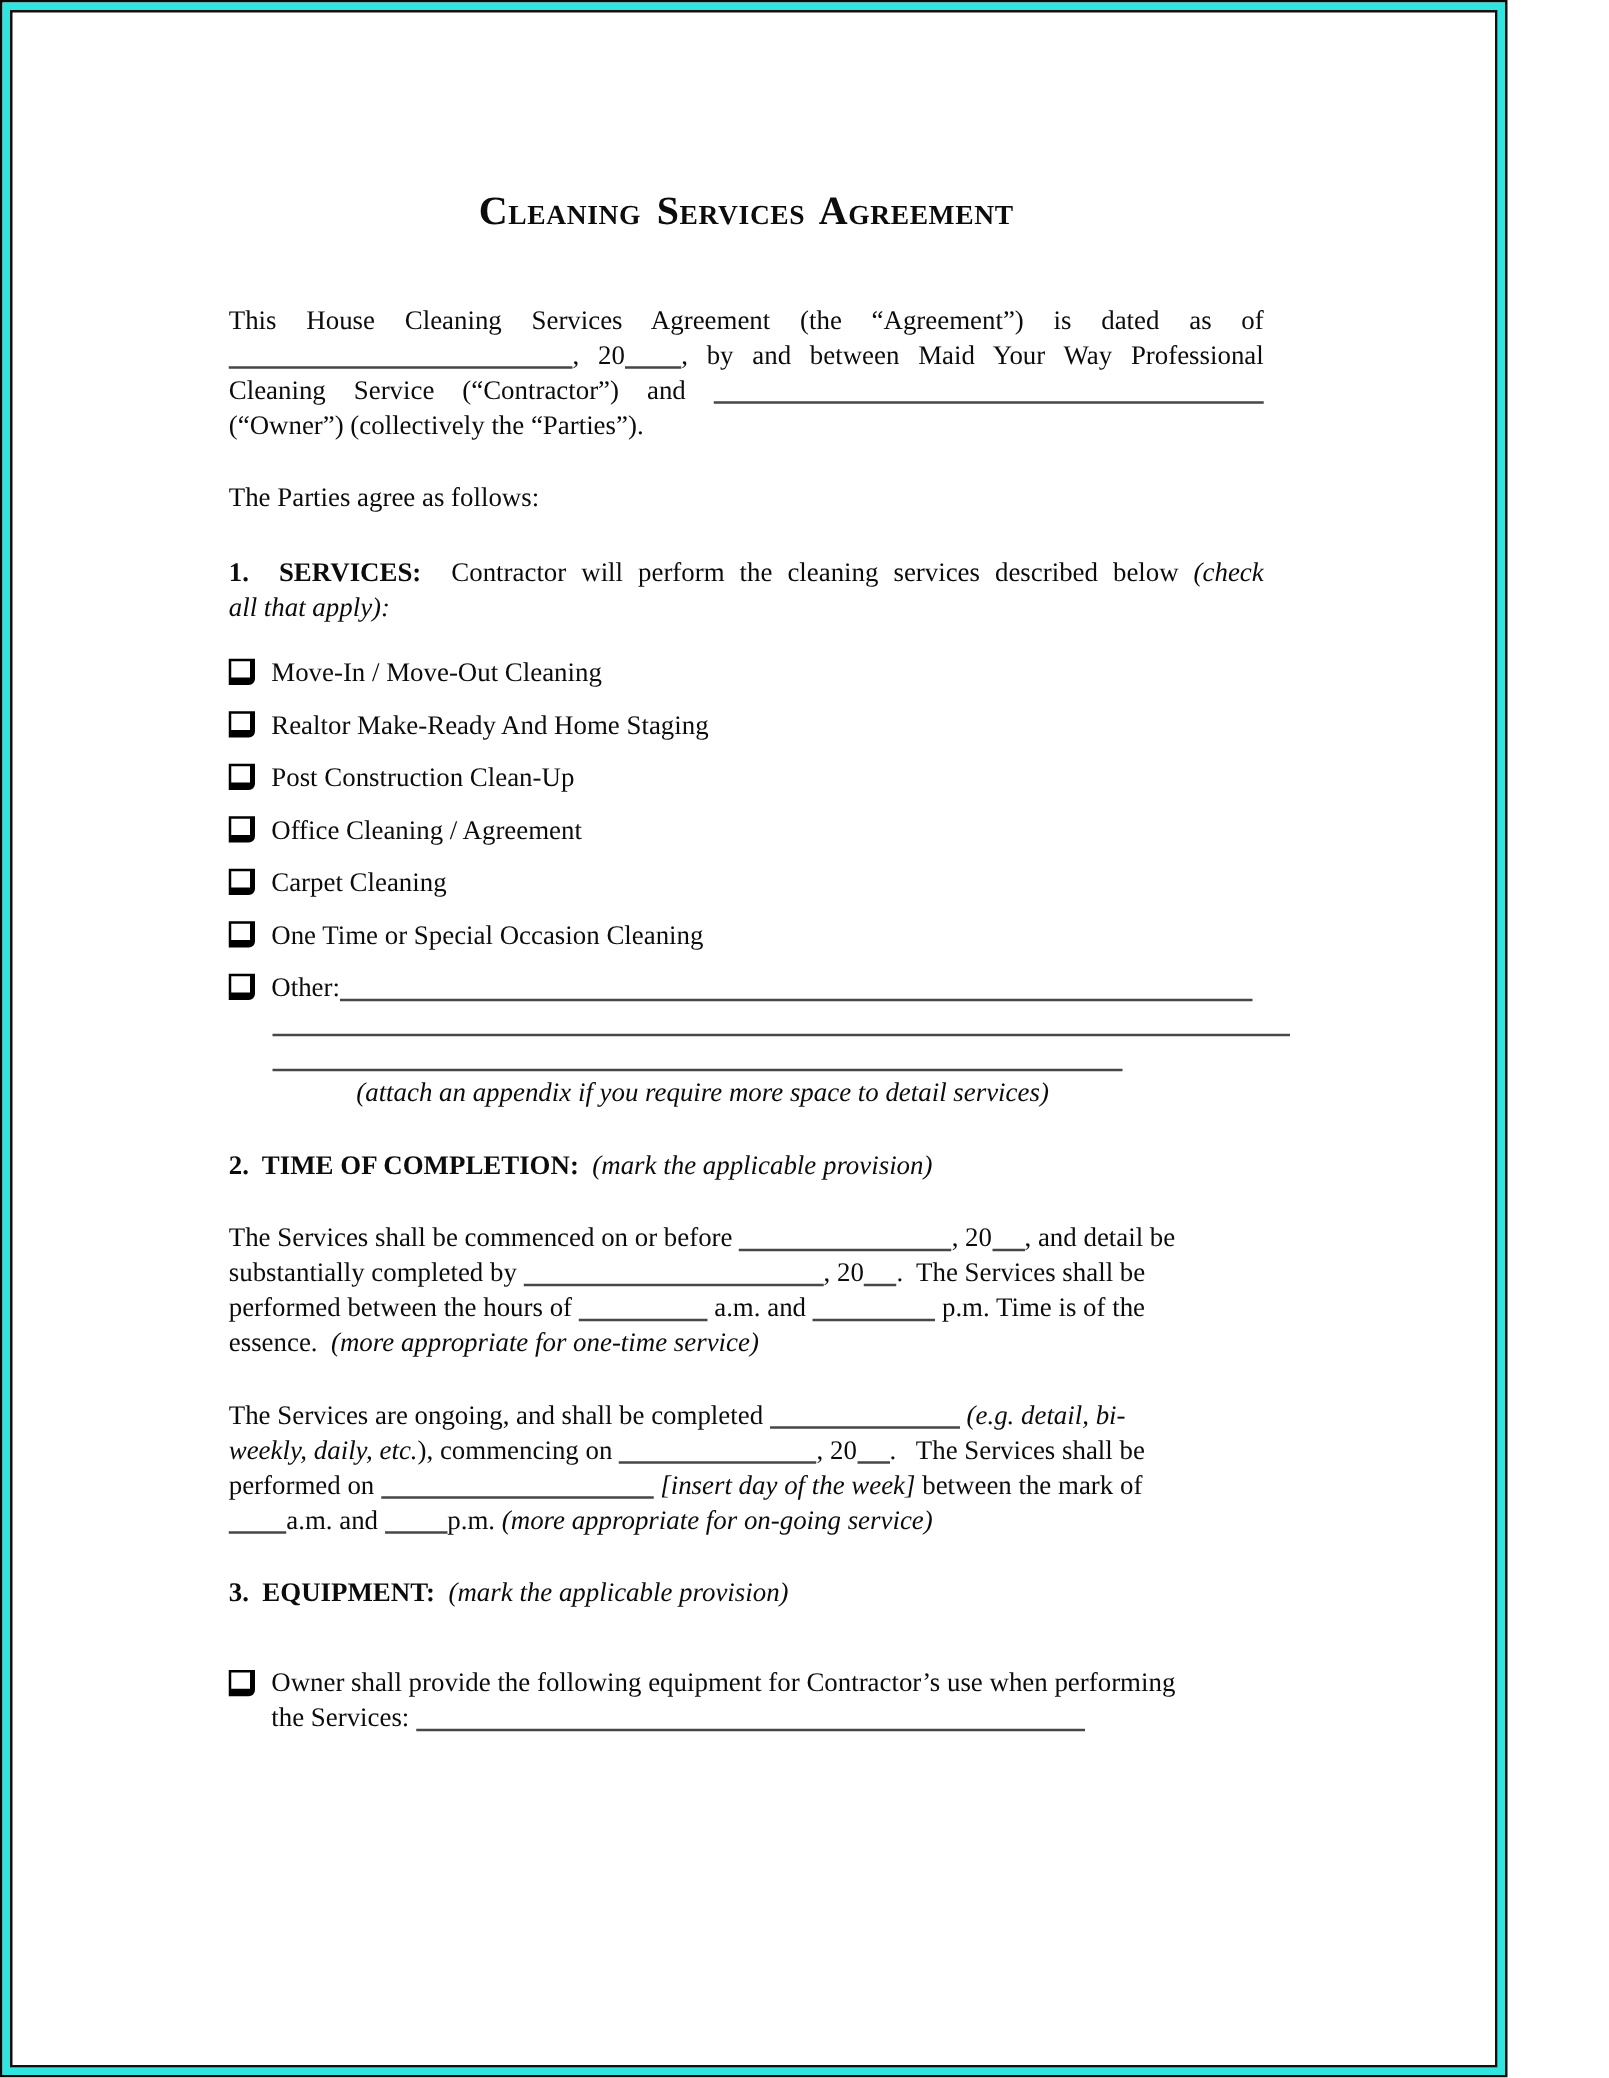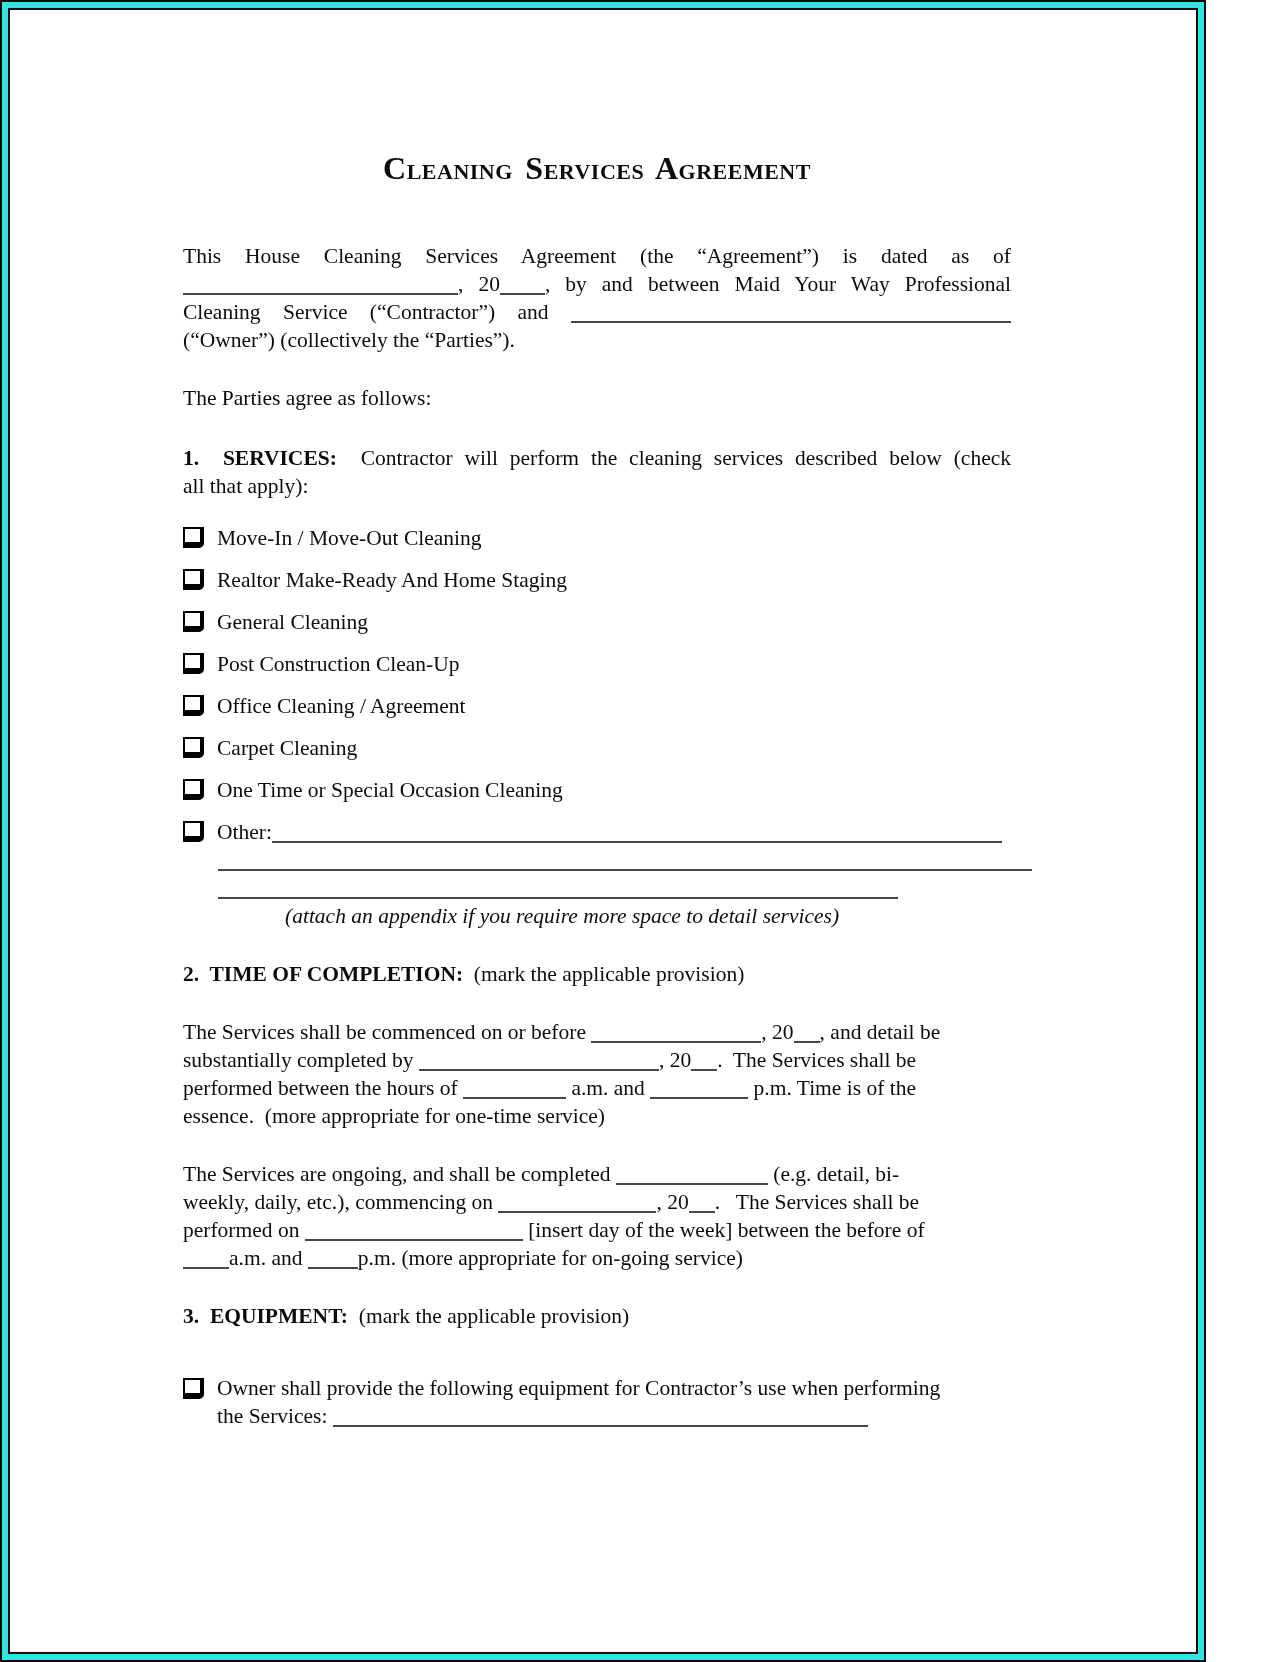--- a/index.html
+++ b/index.html
@@ -15,21 +15,21 @@
   .title {
     margin:0 0 54px 0; text-align:center;
     font-weight:700; font-variant:small-caps;
     font-size:32px; line-height:40px; letter-spacing:0.5px; word-spacing:4px;
   }
   .para { margin:0 0 30px 0; }
   .line { min-height:28px; }
   .jline { text-align:justify; text-align-last:justify; }
   .parties { margin:0 0 32px 0; }
   .bold { font-weight:700; }
-  .italic { }
+  .italic { font-style:italic; }
   .blank {
     display:inline-block; height:14px; vertical-align:-4px;
     border-bottom:2px solid #474747;
   }
   .list { margin-top:24px; }
   .cbrow { margin-top:14px; }
   .cb {
     display:inline-block; width:15px; height:13px;
     border:2px solid #000; border-right-width:4px; border-bottom-width:6px;
     border-radius:0 0 5px 0; margin-right:13px; vertical-align:-3px;
@@ -66,23 +66,20 @@
       </div>
 
       <div class="list">
         <div class="cbrow">
           <span class="cb"></span><span>Move-In / Move-Out Cleaning</span>
         </div>
         <div class="cbrow">
           <span class="cb"></span><span>Realtor Make-Ready And Home Staging</span>
         </div>
         <div class="cbrow">
-          <span class="cb"></span><span>General Cleaning</span>
-        </div>
-        <div class="cbrow">
           <span class="cb"></span><span>Post Construction Clean-Up</span>
         </div>
         <div class="cbrow">
           <span class="cb"></span><span>Office Cleaning / Agreement</span>
         </div>
         <div class="cbrow">
           <span class="cb"></span><span>Carpet Cleaning</span>
         </div>
         <div class="cbrow">
           <span class="cb"></span><span>One Time or Special Occasion Cleaning</span>
@@ -101,21 +98,21 @@
       <div class="para">
         <div class="line"><span>The Services shall be commenced on or before </span><span class="blank" style="width: 170px;"></span><span>, 20</span><span class="blank" style="width: 26px;"></span><span>, and detail be</span></div>
         <div class="line"><span>substantially completed by </span><span class="blank" style="width: 240px;"></span><span>, 20</span><span class="blank" style="width: 26px;"></span><span>.&nbsp; The Services shall be</span></div>
         <div class="line"><span>performed between the hours of </span><span class="blank" style="width: 103px;"></span><span> a.m. and </span><span class="blank" style="width: 98px;"></span><span> p.m. Time is of the</span></div>
         <div class="line"><span>essence.&nbsp; </span><span class="italic">(more appropriate for one-time service)</span></div>
       </div>
 
       <div class="para">
         <div class="line"><span>The Services are ongoing, and shall be completed </span><span class="blank" style="width: 152px;"></span><span> </span><span class="italic">(e.g. detail, bi-</span></div>
         <div class="line"><span class="italic">weekly, daily, etc.</span><span>), commencing on </span><span class="blank" style="width: 158px;"></span><span>, 20</span><span class="blank" style="width: 26px;"></span><span>.&nbsp;&nbsp; The Services shall be</span></div>
-        <div class="line"><span>performed on </span><span class="blank" style="width: 218px;"></span><span> </span><span class="italic">[insert day of the week]</span><span> between the before of</span></div>
+        <div class="line"><span>performed on </span><span class="blank" style="width: 218px;"></span><span> </span><span class="italic">[insert day of the week]</span><span> between the mark of</span></div>
         <div class="line"><span class="blank" style="width: 46px;"></span><span>a.m. and </span><span class="blank" style="width: 50px;"></span><span>p.m. </span><span class="italic">(more appropriate for on-going service)</span></div>
       </div>
 
       <div class="line"><span class="bold">3.&nbsp; EQUIPMENT:</span><span>&nbsp; </span><span class="italic">(mark the applicable provision)</span></div>
 
       <div class="equip">
         <span class="cb"></span>
         <div class="equip-text">
           <div class="line"><span>Owner shall provide the following equipment for Contractor’s use when performing</span></div>
           <div class="line"><span>the Services: </span><span class="blank" style="width: 535px;"></span></div>

